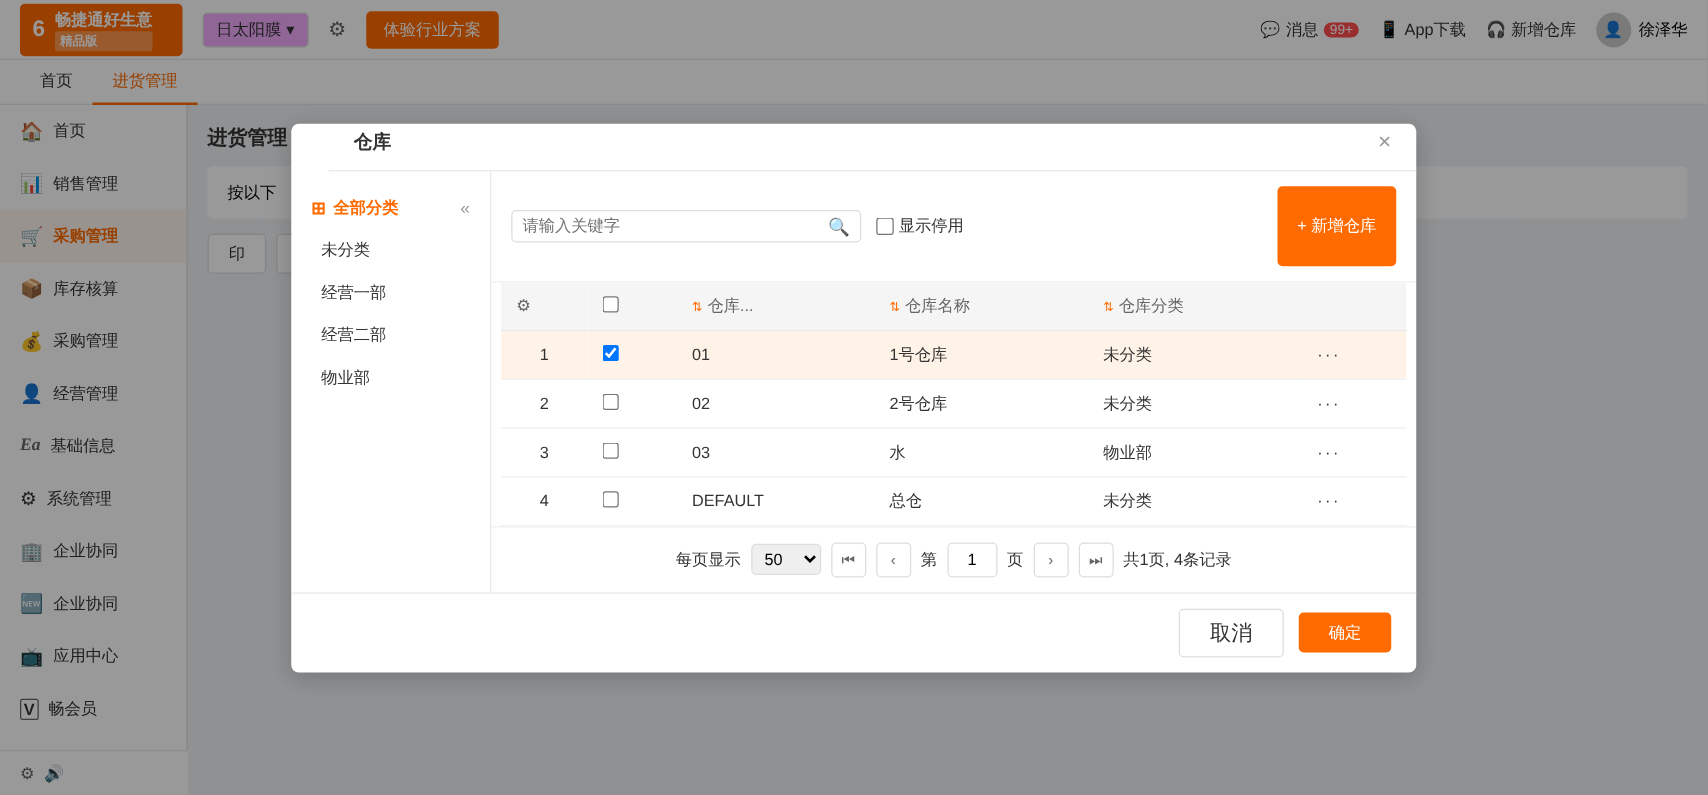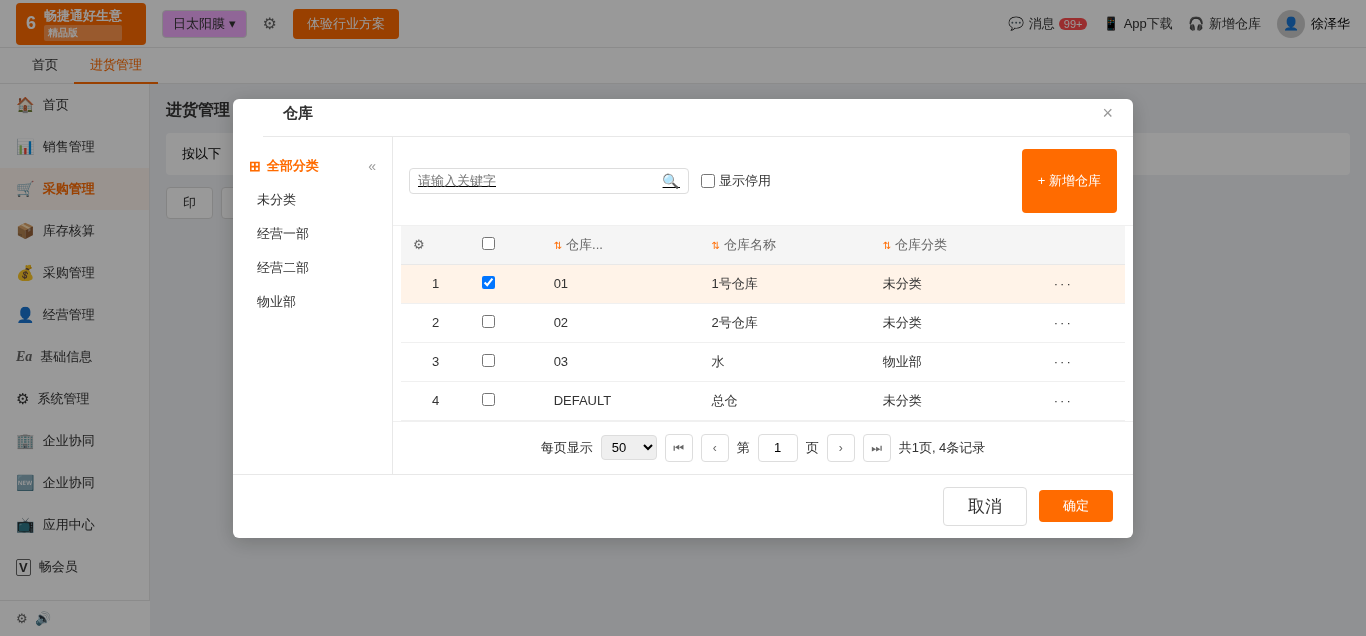--- a/index.html
+++ b/index.html
@@ -114,21 +114,21 @@
     }
 
     
     .content-panel { flex: 1; display: flex; flex-direction: column; overflow: hidden; }
     .content-toolbar {
       display: flex; align-items: center; gap: 12px; padding: 12px 16px;
       border-bottom: 1px solid #f0f0f0;
     }
     .search-box {
       display: flex; align-items: center; border: 1px solid #ddd; border-radius: 4px;
-      padding: 4px 8px; gap: 20px; flex: 1; max-width: 280px; text-decoration: underline;
+      padding: 4px 8px; gap: 20px; flex: 1; max-width: 280px;
     }
     .search-input { border: none; outline: none; font-size: 13px; flex: 1; color: #999; }
     .search-icon { color: #999; font-size: 14px; }
     .show-disabled { display: flex; align-items: center; gap: 4px; color: #333; font-size: 13px; }
     .checkbox { width: 14px; height: 14px; border: 1px solid #ddd; border-radius: 2px; cursor: pointer; }
     .add-btn { background: #ff6b00; color: #fff; border: none; border-radius: 4px; padding: 23px 16px; cursor: pointer; font-size: 13px; margin-left: auto; }
 
     
     .data-table { width: 100%; border-collapse: collapse; }
     .data-table th {

